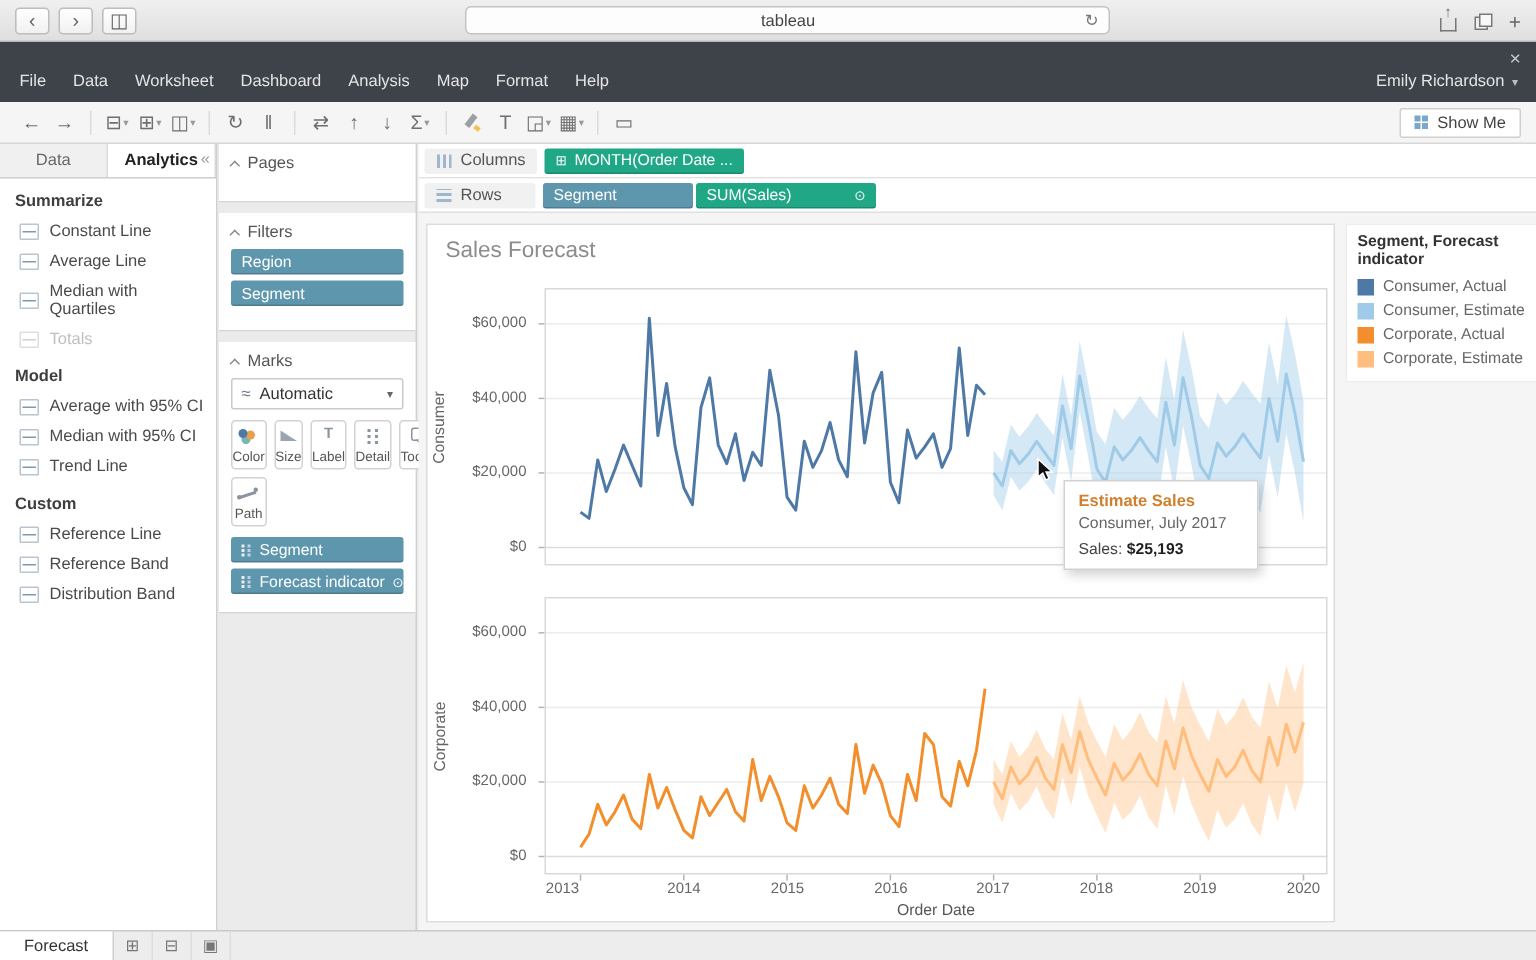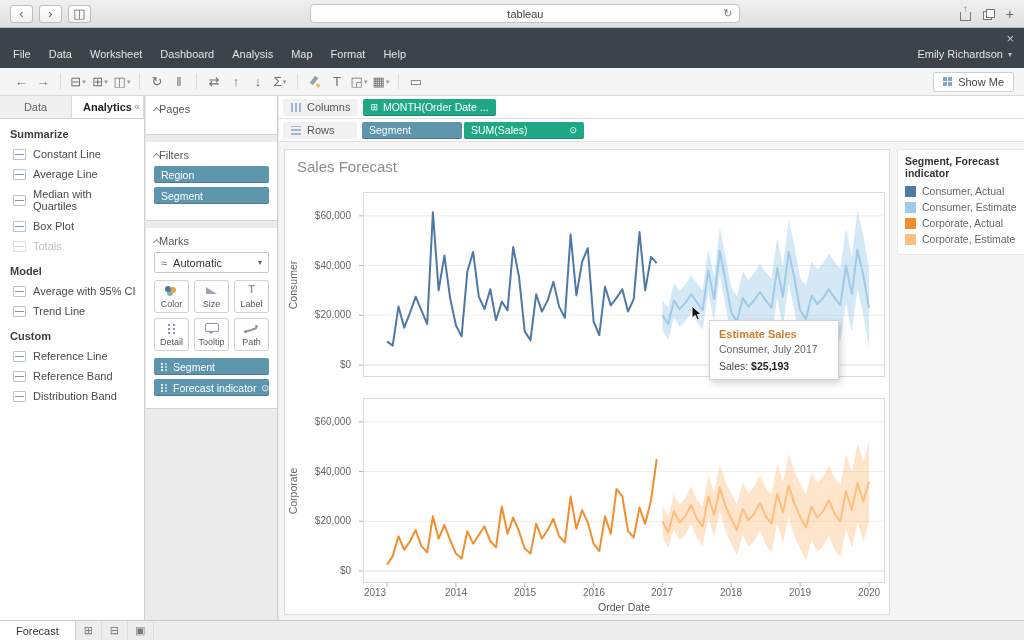--- a/index.html
+++ b/index.html
@@ -52,32 +52,32 @@
   .ana-item{display:flex;align-items:center;gap:7px;padding:4px 8px 4px 13px;color:#4a4a4a;cursor:default;}
   .ana-item.disabled{color:#bfbfbf;}
   .ai{width:13px;height:11px;border:1px solid #b9c4d0;border-radius:1px;position:relative;background:#fff;flex:0 0 auto;}
   .ai::after{content:"";position:absolute;left:1px;right:1px;top:4px;border-top:1.5px solid #7d99b5;}
   .ana-item.disabled .ai{border-color:#dedede;}
   .ana-item.disabled .ai::after{border-color:#d0d0d0;}
 
   
   .shelfcol{position:absolute;left:146px;top:96px;width:132px;bottom:20px;background:#ebebeb;border-right:1px solid #d0d0d0;}
   .card{background:#fff;border-bottom:1px solid #d5d5d5;margin-bottom:7px;padding:5px 8px 8px;}
-  .card-h{color:#555;display:flex;align-items:center;margin:2px 0 5px;}
+  .card-h{color:#555;display:flex;align-items:center;gap:6px;margin:2px 0 5px;}
   .hcaret{width:5px;height:5px;border-left:1.5px solid #8a8a8a;border-top:1.5px solid #8a8a8a;transform:rotate(45deg);margin-top:2px;flex:0 0 auto;}
   .pill{height:17px;border-radius:2px;background:#5e96ad;color:#fff;display:flex;align-items:center;padding:0 7px;margin:4px 0;font-size:10.5px;box-shadow:inset 0 -1px rgba(0,0,0,.18);white-space:nowrap;overflow:hidden;}
   .pill.green{background:#20a886;}
   .pill .tr-ic{margin-left:auto;font-size:9px;opacity:.95;padding-left:5px;}
   .pill .ld-ic{font-size:9px;margin-right:5px;opacity:.95;}
   .grip{width:7px;height:9px;position:relative;flex:0 0 auto;margin-right:5px;}
   .grip::before{content:"";position:absolute;left:0;top:1px;width:2px;height:2px;background:rgba(255,255,255,.85);box-shadow:0 3px 0 rgba(255,255,255,.85),0 6px 0 rgba(255,255,255,.85),4px 0 0 rgba(255,255,255,.6),4px 3px 0 rgba(255,255,255,.6),4px 6px 0 rgba(255,255,255,.6);}
   .marks-dd{height:21px;border:1px solid #c9c9c9;border-radius:2px;display:flex;align-items:center;gap:6px;padding:0 6px;color:#333;background:#fff;margin:2px 0 7px;}
   .marks-dd .wave{color:#6b7b8c;font-size:11px;}
   .marks-dd .dd-caret{margin-left:auto;color:#666;font-size:8px;}
-  .mark-btns{display:grid;grid-template-columns:repeat(3,1fr);gap:5px;margin-bottom:7px;}
+  .mark-btns{display:grid;grid-template-columns:repeat(5,1fr);gap:5px;margin-bottom:7px;}
   .mark-btn{border:1px solid #d2d2d2;border-radius:3px;height:33px;display:flex;flex-direction:column;align-items:center;justify-content:center;gap:3px;color:#555;font-size:9px;background:#fff;}
   .mk{width:15px;height:11px;position:relative;display:block;}
   .color-icon::before{content:"";position:absolute;left:1px;top:1px;width:6px;height:6px;border-radius:50%;background:#4e79a7;box-shadow:5px 1px 0 #e8a04c,2px 4px 0 #76b7b2;}
   .size-icon::before{content:"";position:absolute;left:2px;top:2px;width:0;height:0;border-left:11px solid #9aa5b1;border-top:7px solid transparent;}
   .label-icon::before{content:"T";position:absolute;left:50%;top:50%;transform:translate(-50%,-52%);font-weight:bold;font-size:10px;color:#8a94a0;}
   .detail-icon::before{content:"";position:absolute;left:4px;top:1px;width:2px;height:2px;background:#8a94a0;box-shadow:0 4px 0 #8a94a0,0 8px 0 #8a94a0,5px 0 0 #8a94a0,5px 4px 0 #8a94a0,5px 8px 0 #8a94a0;}
   .tooltip-icon::before{content:"";position:absolute;left:1px;top:0;width:12px;height:7px;border:1px solid #8a94a0;border-radius:2px;}
   .tooltip-icon::after{content:"";position:absolute;left:4px;top:8px;border-left:3px solid transparent;border-right:3px solid transparent;border-top:3px solid #8a94a0;}
   .path-icon::before{content:"";position:absolute;left:1px;top:6px;width:12px;border-top:2px solid #8a94a0;transform:rotate(-18deg);}
   .path-icon::after{content:"";position:absolute;width:3px;height:3px;border-radius:50%;background:#8a94a0;left:0;top:7px;box-shadow:11px -5px 0 #8a94a0;}
@@ -240,32 +240,32 @@
           <span>Constant Line</span>
         </div>
         <div class="ana-item">
           <span class="ai"></span>
           <span>Average Line</span>
         </div>
         <div class="ana-item">
           <span class="ai"></span>
           <span>Median with Quartiles</span>
         </div>
-        <div class="ana-item">
-          <span class="ai"></span>
-          <span>Box Plot</span>
-        </div>
         <div class="ana-item disabled">
           <span class="ai"></span>
           <span>Totals</span>
         </div>
         <div class="ana-title">Model</div>
         <div class="ana-item">
           <span class="ai"></span>
           <span>Average with 95% CI</span>
+        </div>
+        <div class="ana-item">
+          <span class="ai"></span>
+          <span>Median with 95% CI</span>
         </div>
         <div class="ana-item">
           <span class="ai"></span>
           <span>Trend Line</span>
         </div>
         <div class="ana-title">Custom</div>
         <div class="ana-item">
           <span class="ai"></span>
           <span>Reference Line</span>
         </div>

